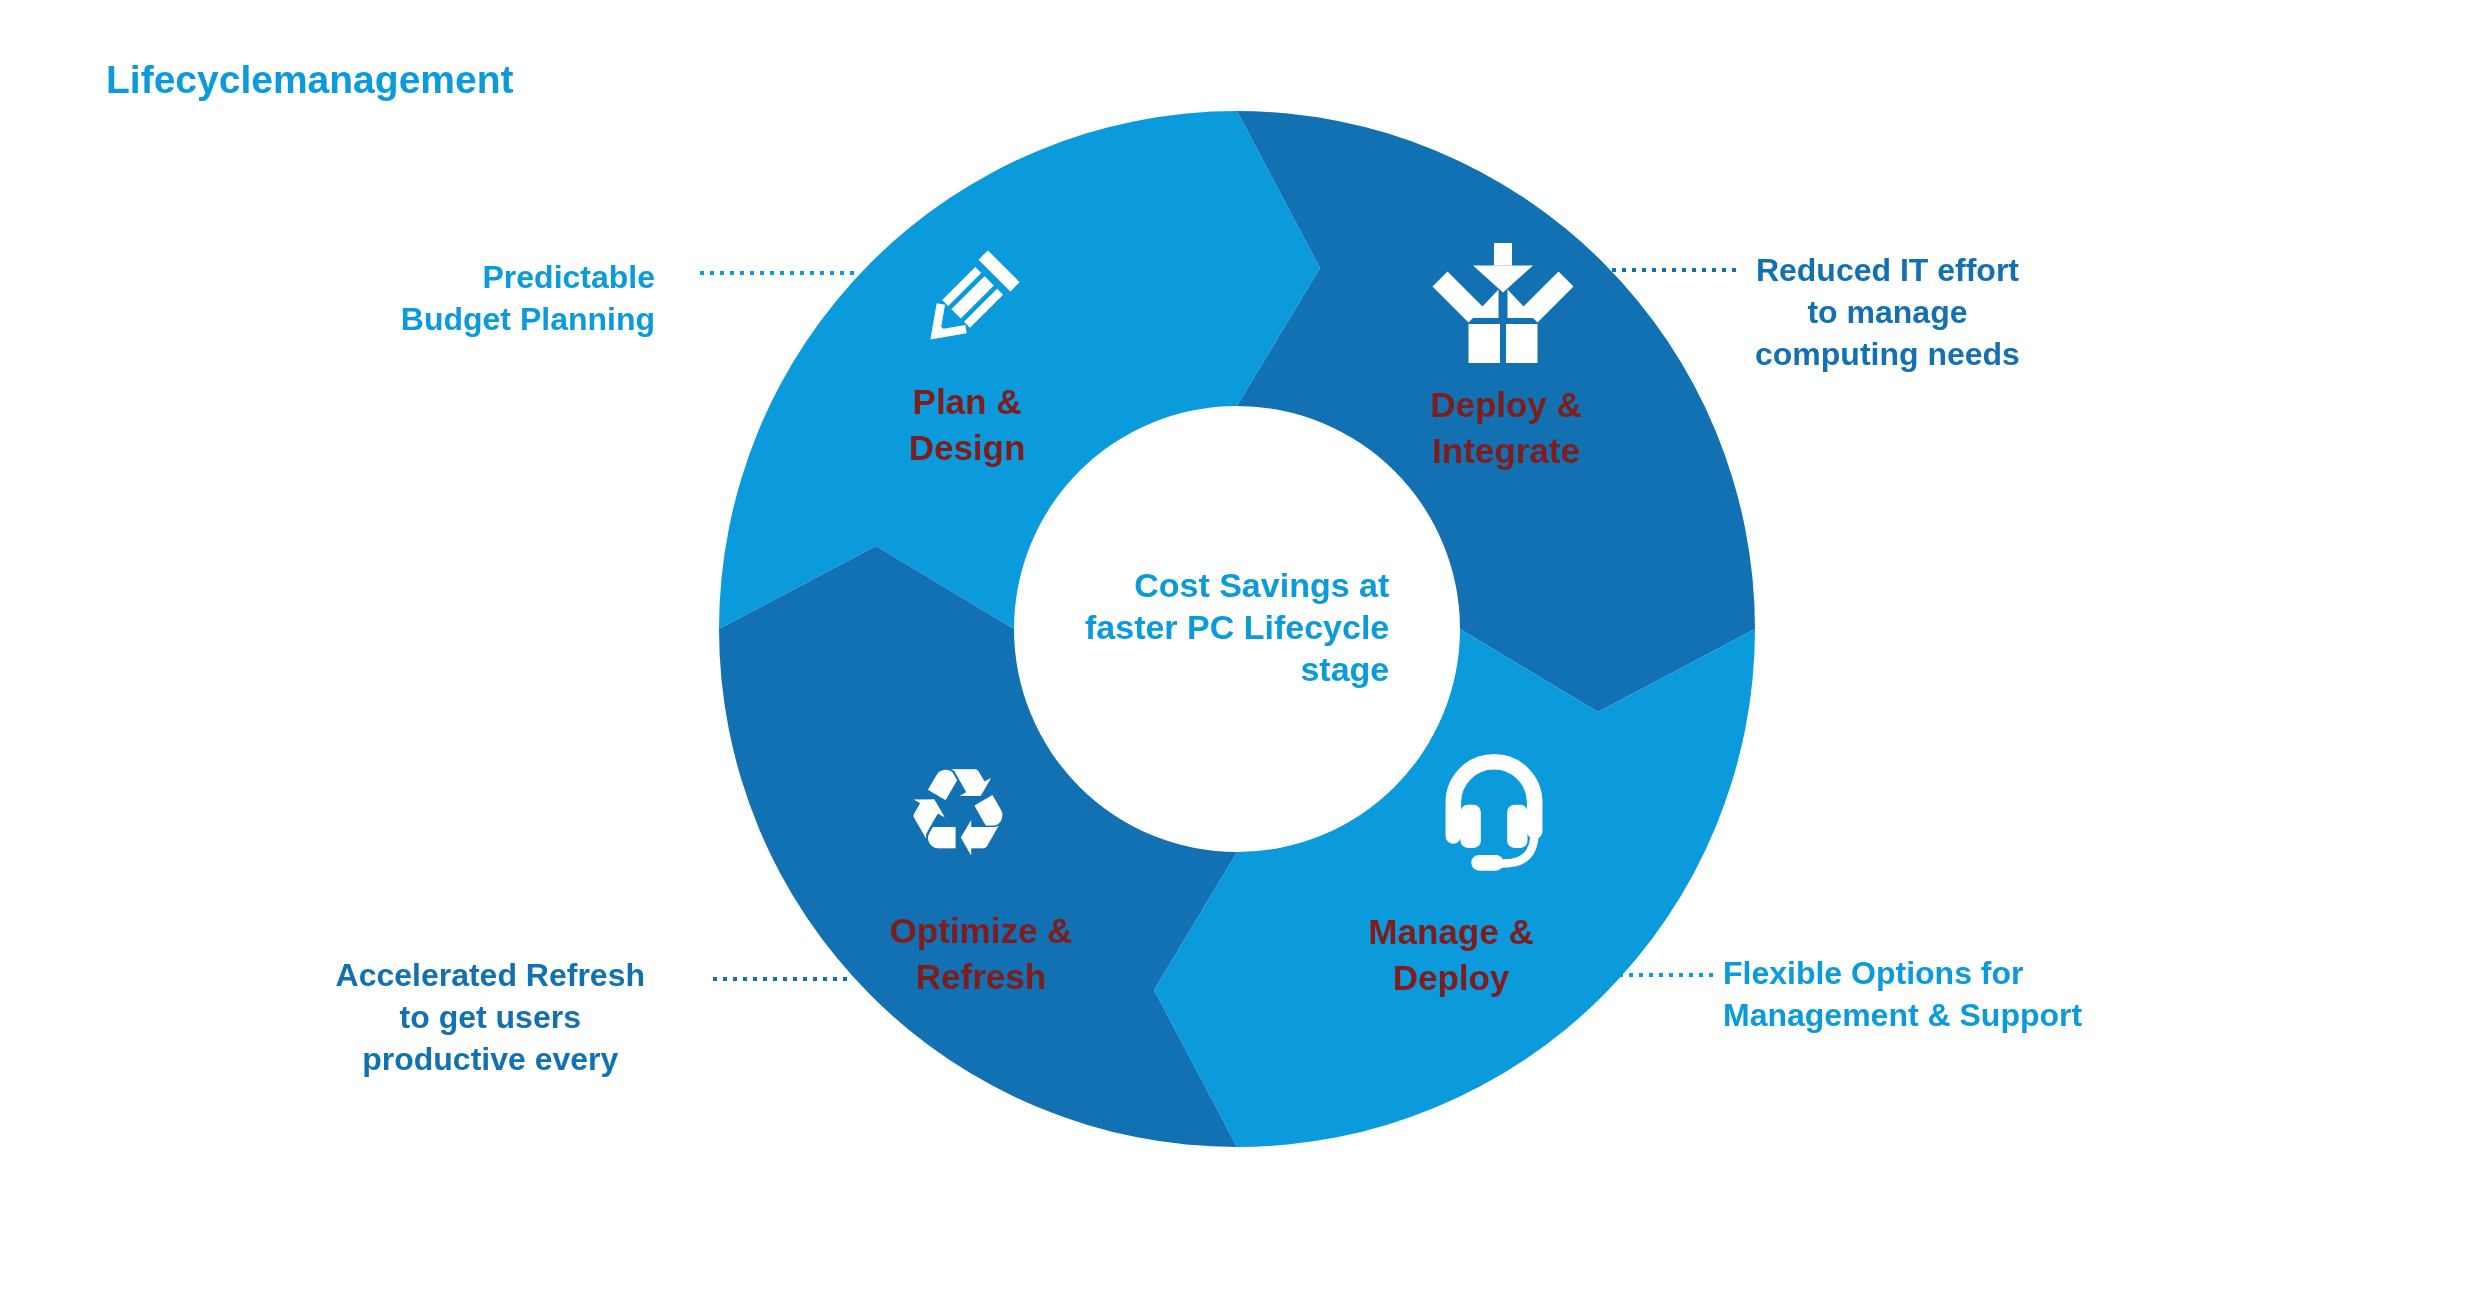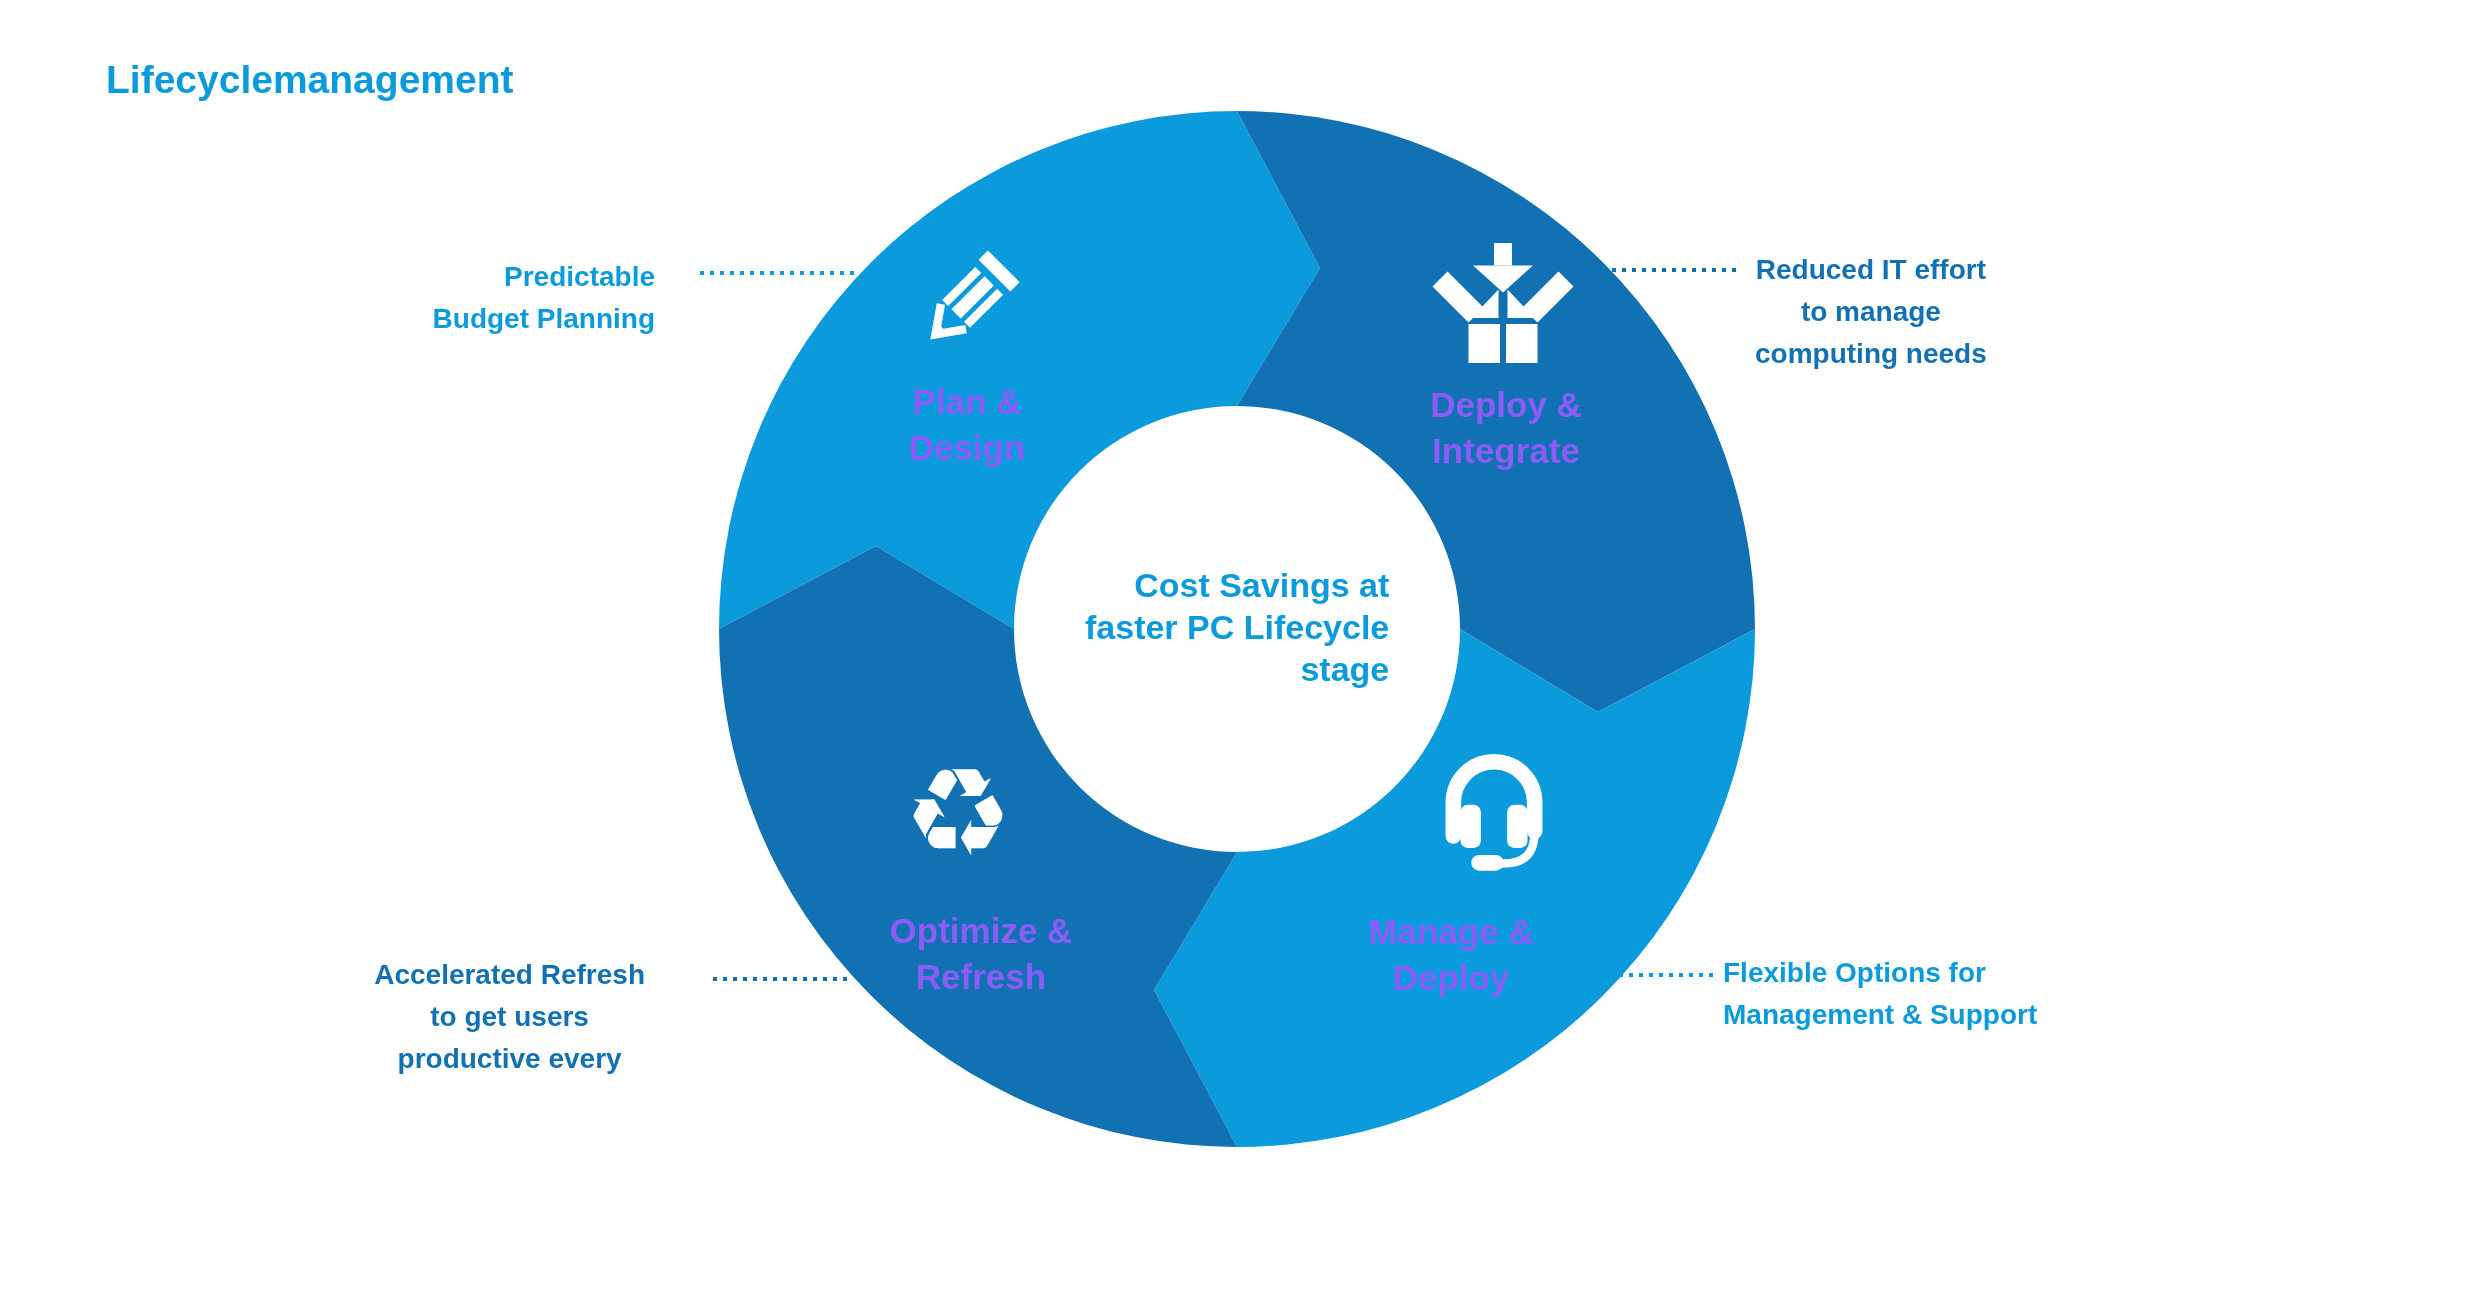--- a/index.html
+++ b/index.html
@@ -13,30 +13,30 @@
   .page-title{
     position:absolute;left:106px;top:58px;
     font-size:39px;font-weight:bold;color:var(--light);
     margin:0;letter-spacing:0;
   }
   .wheel{position:absolute;left:0;top:0;width:2480px;height:1299px;}
   .seg-light{fill:var(--light);}
   .seg-dark{fill:var(--dark);}
   .seg-label{
     position:absolute;transform:translate(-50%,-50%);
-    color:#8b5cf6;font-weight:bold;font-size:35px;line-height:46px;
+    color:#7f1d1d;font-weight:bold;font-size:35px;line-height:46px;
     text-align:center;white-space:nowrap;
   }
   .center-text{
     position:absolute;left:1085px;top:564px;
     color:var(--light);font-weight:bold;font-size:34px;line-height:42px;
     text-align:right;white-space:nowrap;
   }
   .callout{
-    position:absolute;font-weight:bold;font-size:28px;line-height:42px;
+    position:absolute;font-weight:bold;font-size:32px;line-height:42px;
     white-space:nowrap;
   }
   .callout.light{color:var(--light);}
   .callout.dark{color:var(--dark);text-align:center;}
   .align-right{text-align:right;}
   .dotted{
     position:absolute;height:4px;
   }
   .dot-light{background:repeating-linear-gradient(90deg,var(--light) 0 4px,transparent 4px 10px);}
   .dot-dark{background:repeating-linear-gradient(90deg,var(--dark) 0 4px,transparent 4px 10px);}

